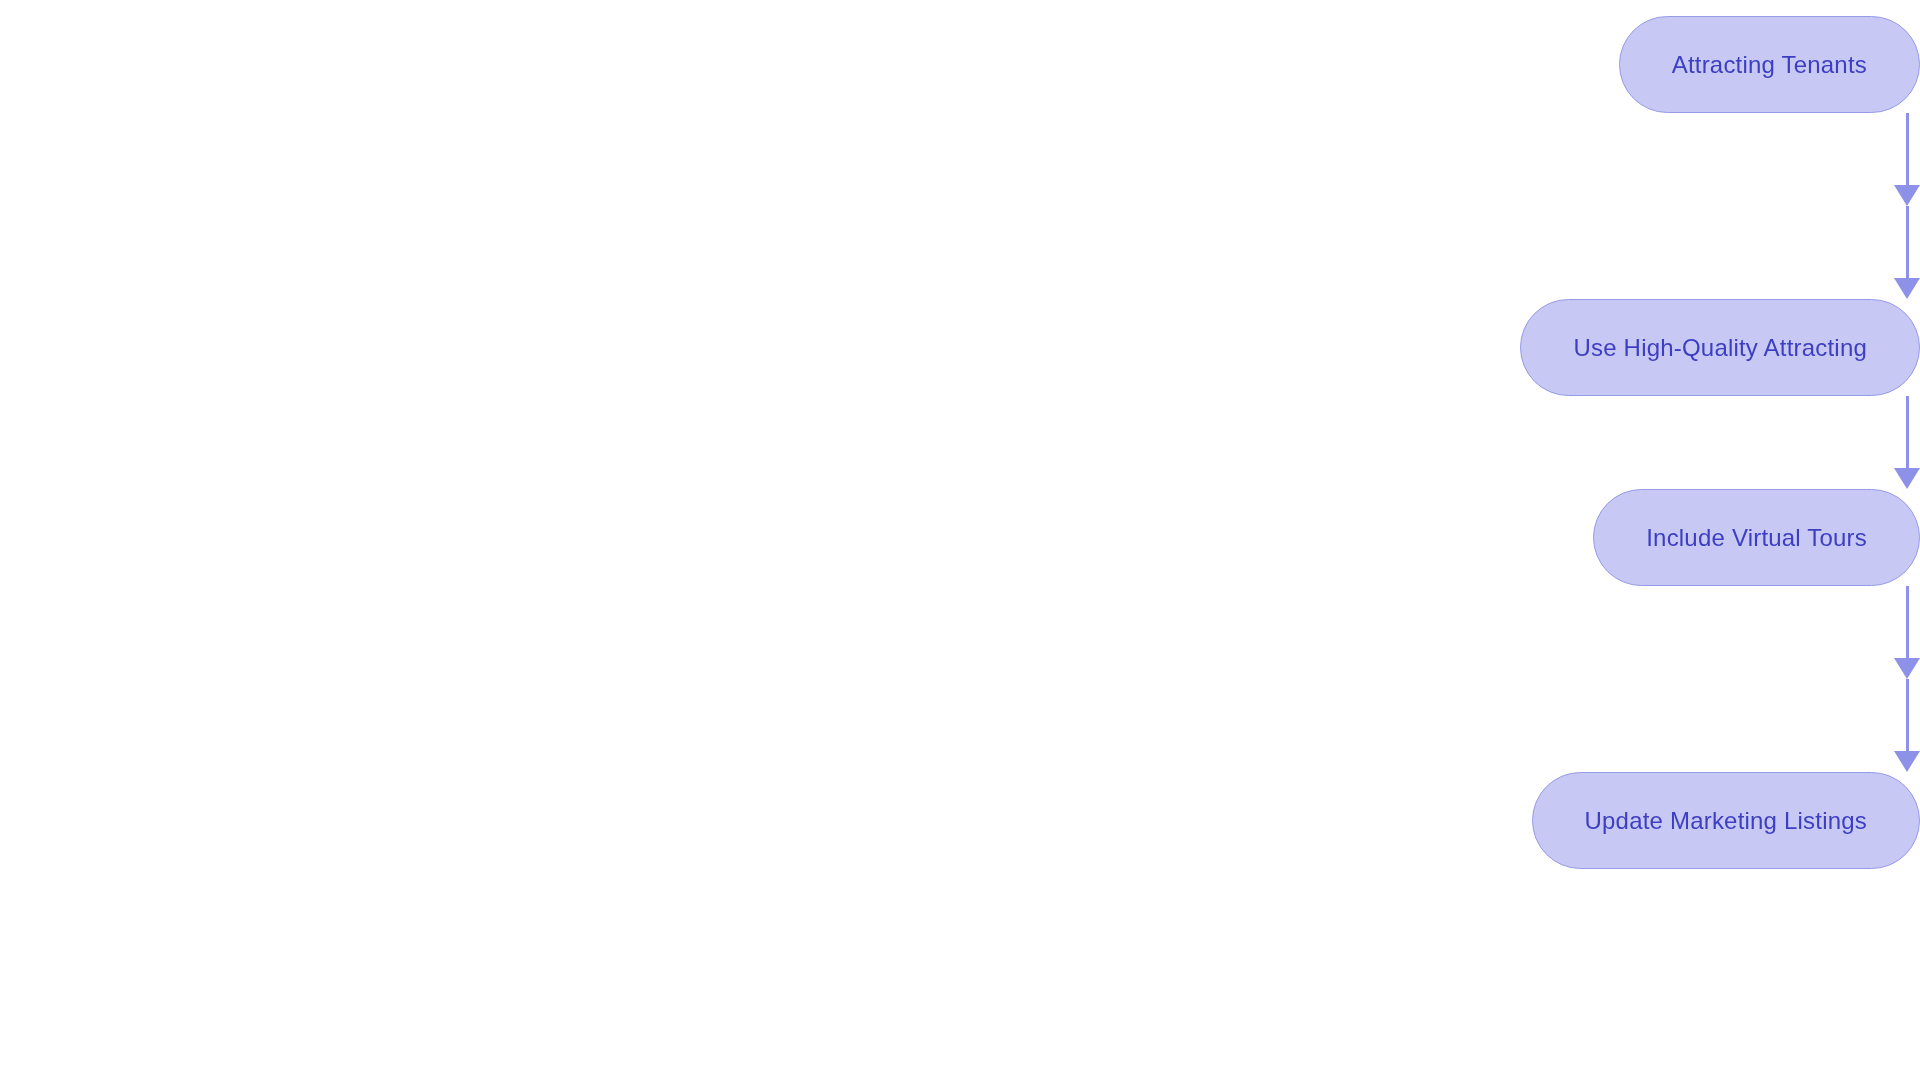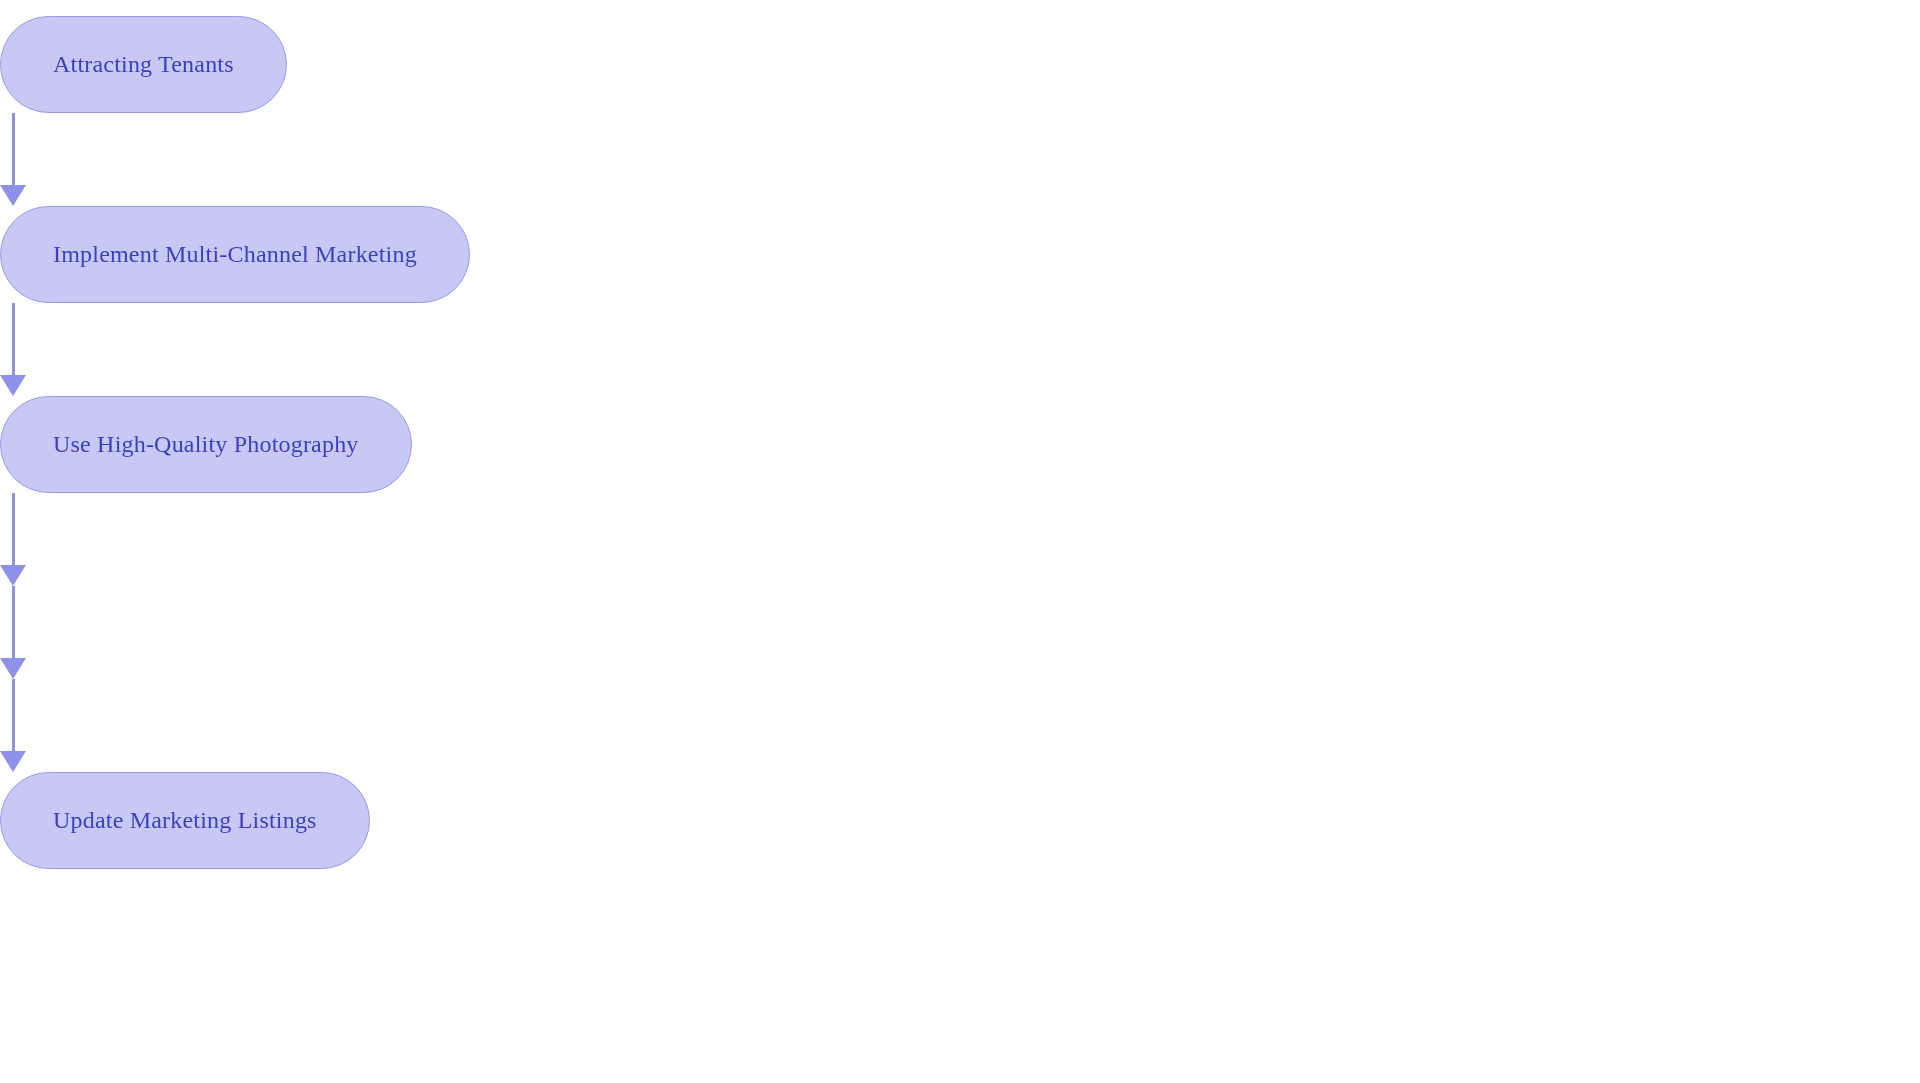--- a/index.html
+++ b/index.html
@@ -15,22 +15,21 @@
     background: #ffffff;
     overflow: hidden;
   }
   .flow {
     position: absolute;
     left: 0;
     top: 16px;
     width: 100%;
     display: flex;
     flex-direction: column;
-    align-items: flex-start;
-    font-family: Liberation Serif, serif;
+    align-items: flex-end;
   }
   .node {
     height: 97px;
     box-sizing: border-box;
     padding: 0 52px;
     background: #c7c9f4;
     border: 1.5px solid #979ae8;
     border-radius: 48.5px;
     display: flex;
     align-items: center;
@@ -71,38 +70,38 @@
 
     <div class="node">
       <span class="node-label">Attracting Tenants</span>
     </div>
 
     <div class="arrow">
       <div class="arrow-line"></div>
       <div class="arrow-head"></div>
     </div>
 
+
+    <div class="arrow">
+      <div class="arrow-line"></div>
+      <div class="arrow-head"></div>
+    </div>
+
     <div class="node">
-      <span class="node-label">Implement Multi-Channel Marketing</span>
+      <span class="node-label">Use High-Quality Attracting</span>
     </div>
 
     <div class="arrow">
       <div class="arrow-line"></div>
       <div class="arrow-head"></div>
     </div>
 
     <div class="node">
-      <span class="node-label">Use High-Quality Photography</span>
+      <span class="node-label">Include Virtual Tours</span>
     </div>
-
-    <div class="arrow">
-      <div class="arrow-line"></div>
-      <div class="arrow-head"></div>
-    </div>
-
 
     <div class="arrow">
       <div class="arrow-line"></div>
       <div class="arrow-head"></div>
     </div>
 
 
     <div class="arrow">
       <div class="arrow-line"></div>
       <div class="arrow-head"></div>

